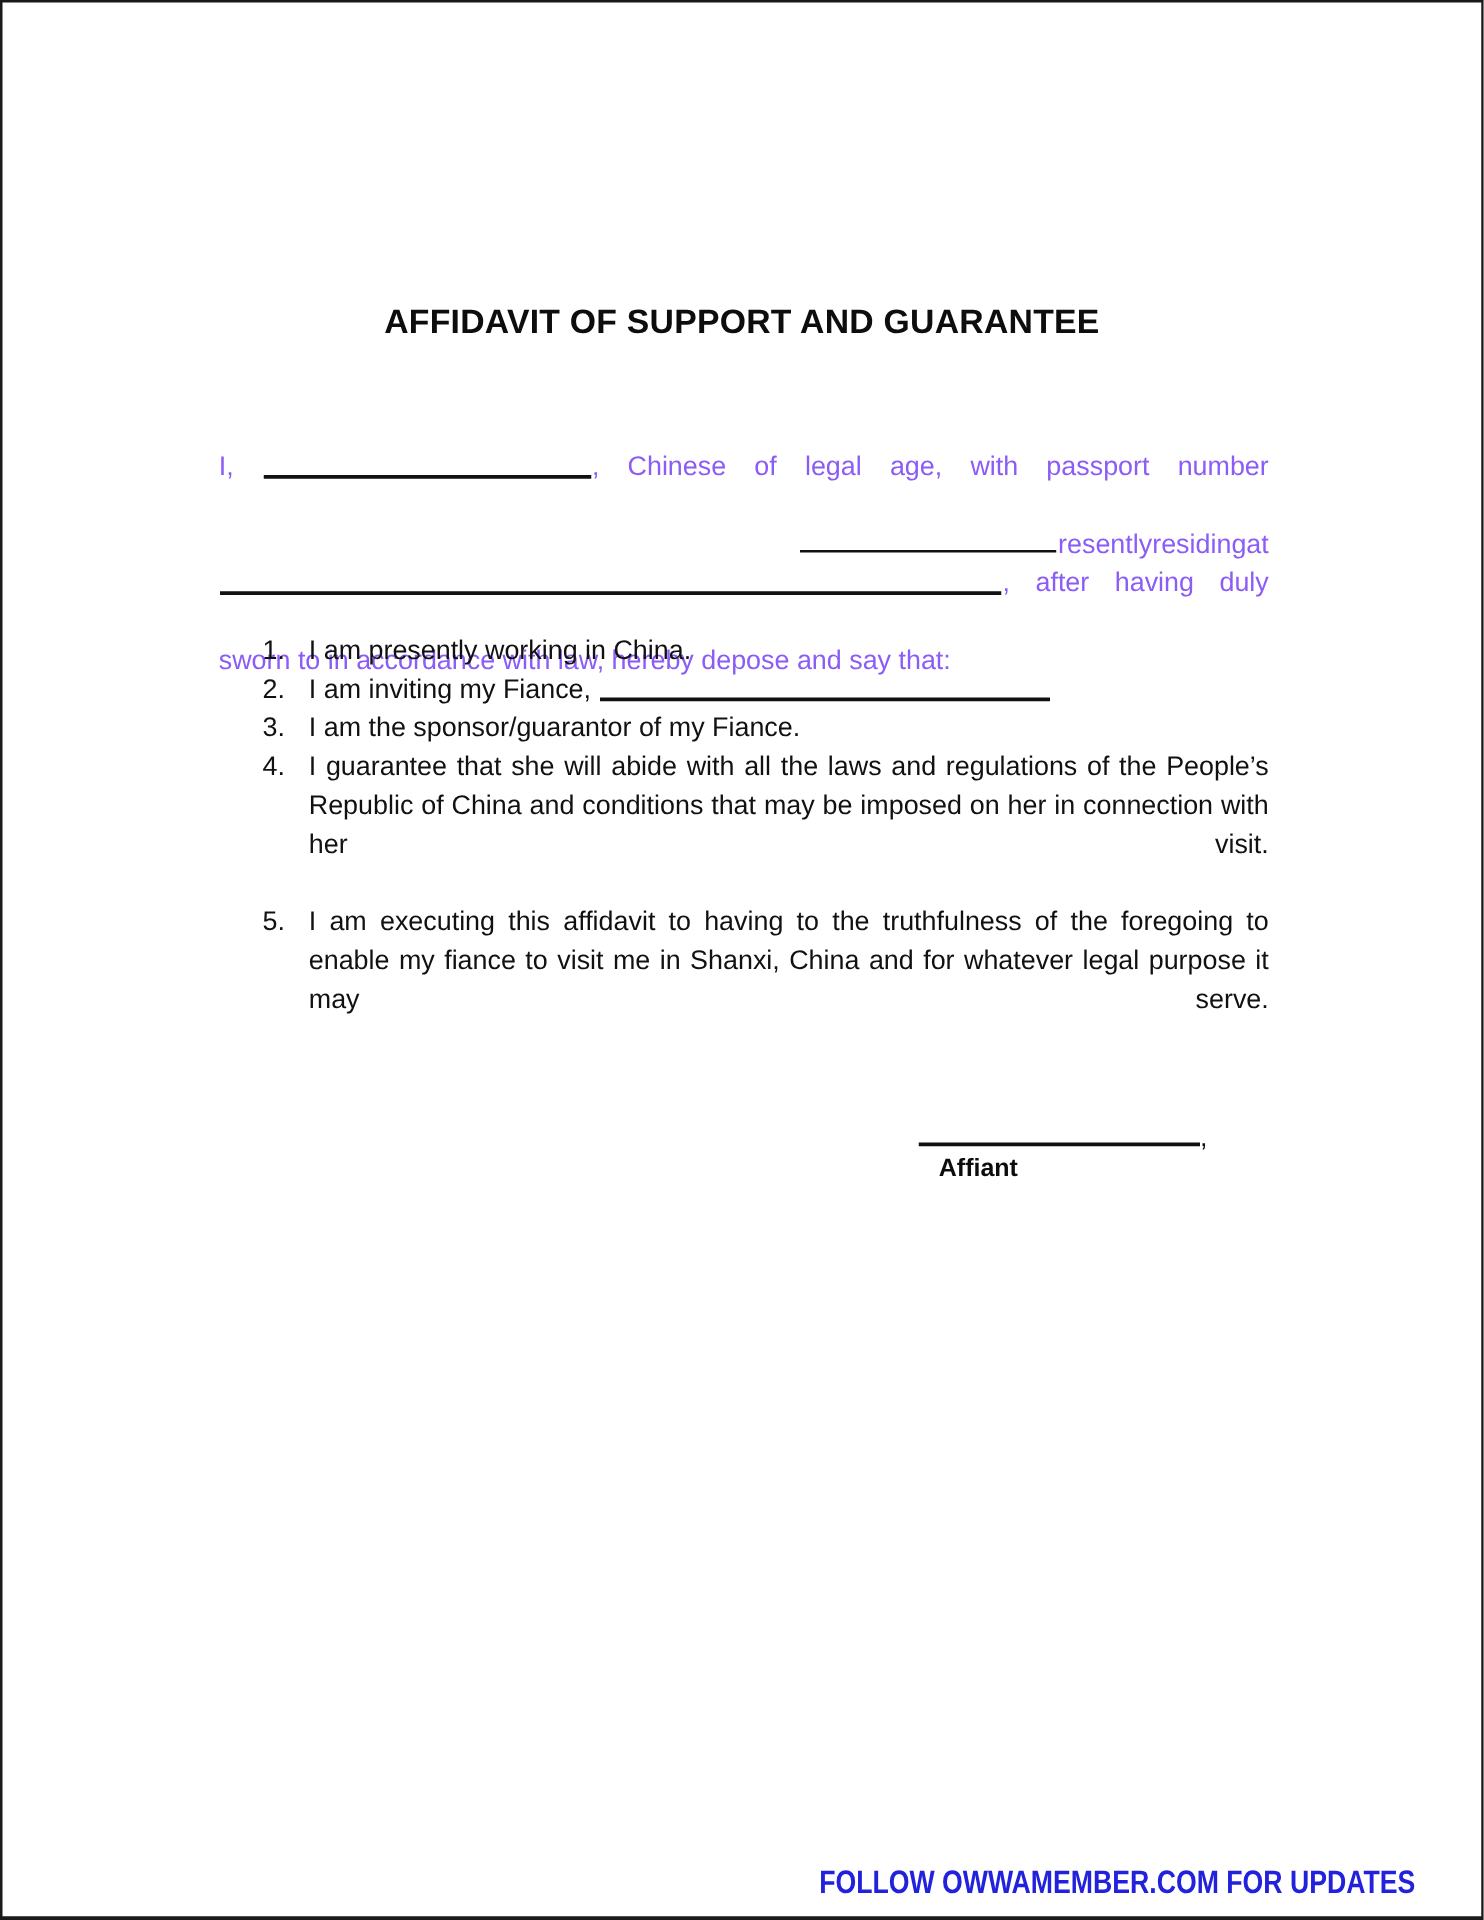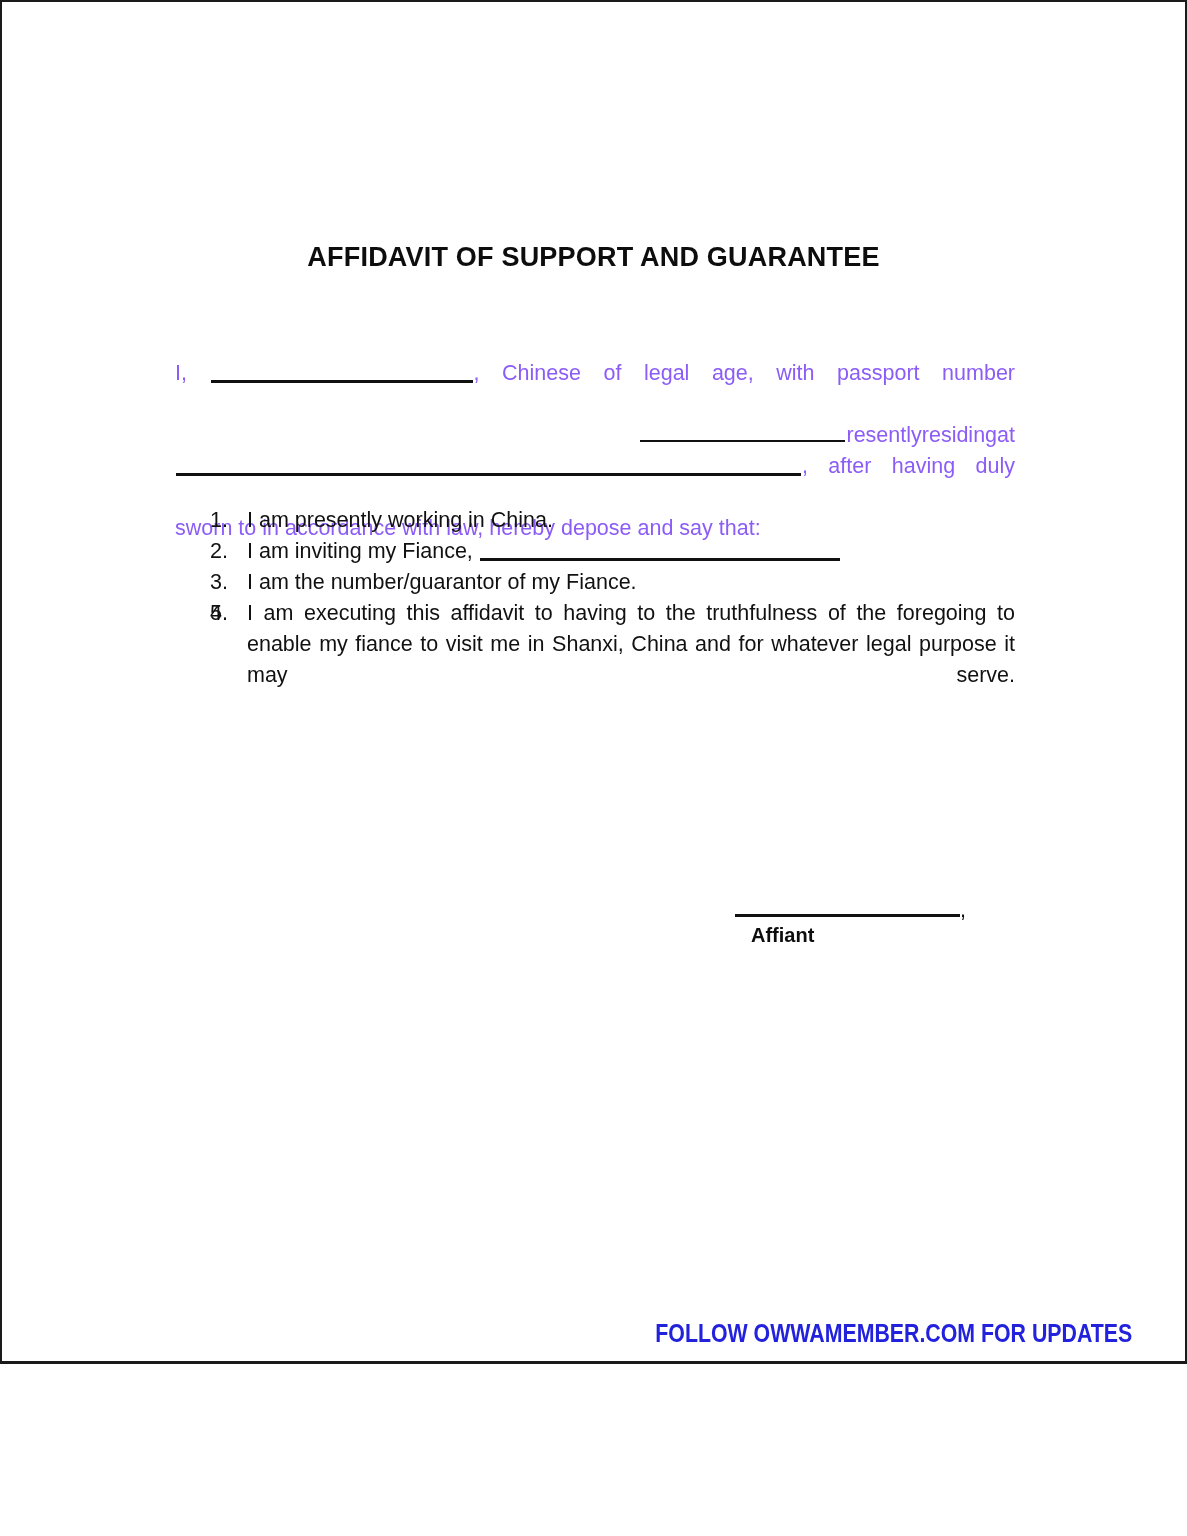--- a/index.html
+++ b/index.html
@@ -8,21 +8,21 @@
     background: #ffffff;
   }
 
   body {
     font-family: "Liberation Sans", sans-serif;
   }
 
   .page {
     position: relative;
     width: 1187px;
-    height: 1364px;
+    height: 1536px;
     background: #ffffff;
     box-sizing: border-box;
     border-left: 2px solid #1a1a1a;
     border-right: 2px solid #1a1a1a;
     border-top: 2px solid #1a1a1a;
     border-bottom: 3px solid #1a1a1a;
     overflow: hidden;
   }
 
   
@@ -213,25 +213,26 @@
     </li>
 
     <li class="nojust">
       <span class="marker">2.</span>
       <span class="txt">I am inviting my Fiance,</span>
       <span class="blank blank-fiance"></span>
     </li>
 
     <li class="nojust">
       <span class="marker">3.</span>
-      <span class="txt">I am the number/guarantor of my Fiance.</span>
+      <span class="txt">I am the sponsor/guarantor of my Fiance.</span>
     </li>
 
     <li>
       <span class="marker">4.</span>
+      <span class="txt">I guarantee that she will abide with all the laws and regulations of the People’s Republic of China and conditions that may be imposed on her in connection with her visit.</span>
     </li>
 
     <li>
       <span class="marker">5.</span>
       <span class="txt">I am executing this affidavit to having to the truthfulness of the foregoing to enable my fiance to visit me in Shanxi, China and for whatever legal purpose it may serve.</span>
     </li>
 
   </ol>
 
   <div class="signature">

